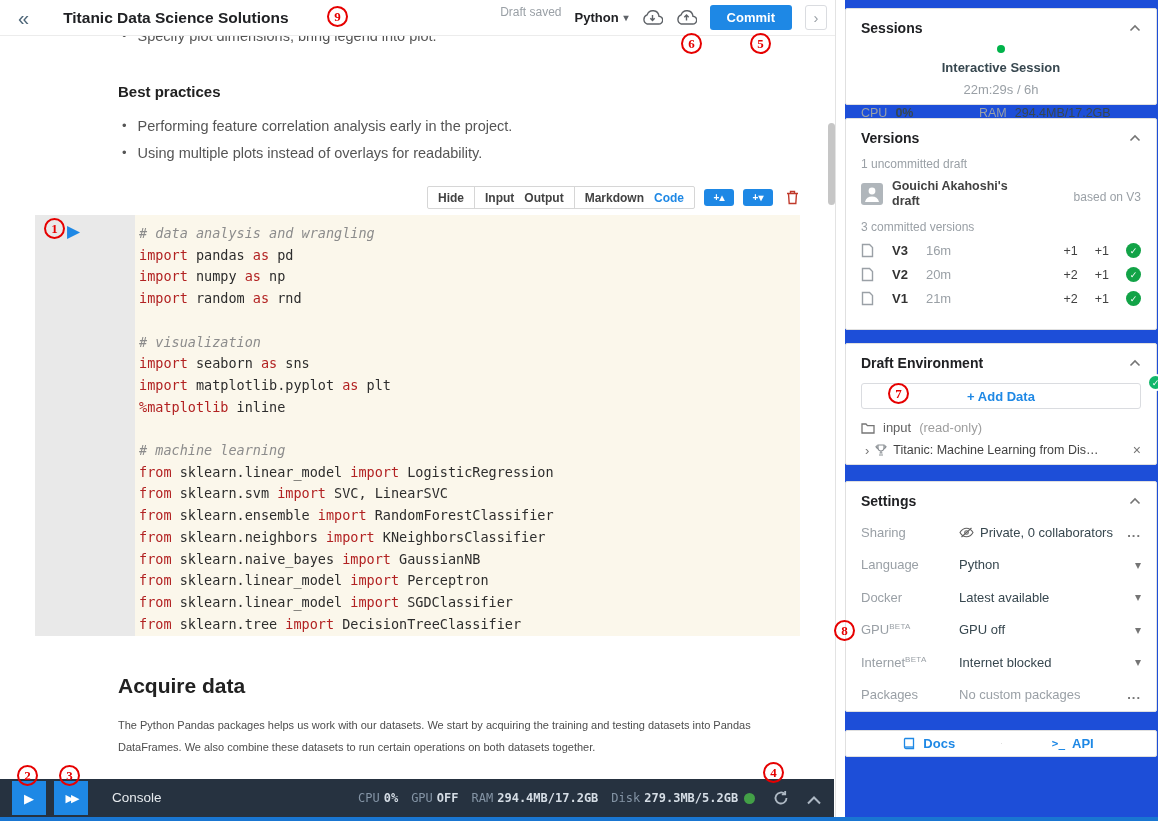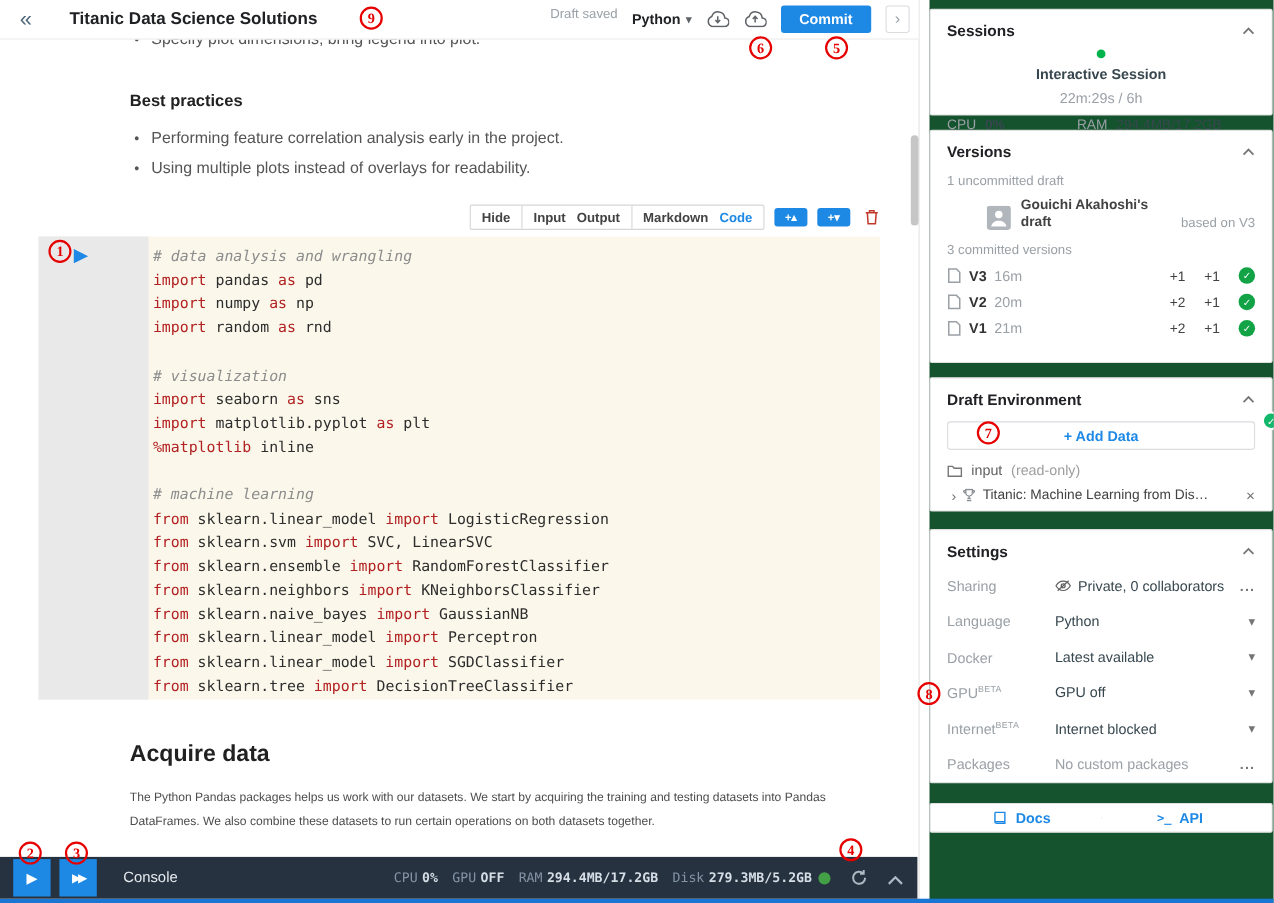--- a/index.html
+++ b/index.html
@@ -69,42 +69,42 @@
   .cs-label { color:#8494a5; margin-right:4px; }
   .cs-value { color:#d5dde5; font-weight:700; }
   .session-dot-bar { position:absolute; left:744px; top:14px; width:11px; height:11px; border-radius:50%; background:#43a047; }
   .refresh-btn { position:absolute; left:773px; top:11px; background:none; border:none; cursor:pointer; }
   .collapse-console { position:absolute; left:807px; top:14px; background:none; border:none; cursor:pointer; }
 
   .bottom-strip { position:absolute; left:0; top:817px; width:1158px; height:4px; background:#1976d2; }
   .scroll-thumb { position:absolute; left:828px; top:123px; width:7px; height:82px; background:#c6c6c6; border-radius:4px; }
 
   
-  .sidebar { position:absolute; left:845px; top:0; width:313px; height:821px; background:#14532d; }
+  .sidebar { position:absolute; left:845px; top:0; width:313px; height:821px; background:#1d4ed8; }
   .card { position:absolute; left:0; width:312px; background:#fff; border:1px solid #e0e0e0; border-radius:2px; padding:0 15px; }
   .card-head { display:flex; justify-content:space-between; align-items:center; padding-top:11px; }
   .card-title { font-size:14px; font-weight:700; color:#202124; }
   .chev-btn { background:none; border:none; cursor:pointer; display:flex; }
 
   .card-sessions { top:8px; height:97px; }
   .session-row { margin-top:9px; display:flex; align-items:center; gap:7px; font-size:13px;flex-direction:column; }
   .live-dot { width:8px; height:8px; border-radius:50%; background:#00b34a; }
   .session-name { font-weight:700; color:#37474f; }
   .session-time { color:#9aa0a6; }
   .session-stats { margin-top:9px; display:grid; grid-template-columns:118px 1fr; row-gap:5px; font-size:12.5px; }
   .stat-label { color:#9aa0a6; margin-right:8px; }
   .stat-value { color:#37474f; }
   .stat-value.bold { font-weight:700; }
 
   .card-versions { top:118px; height:212px; }
   .muted-line { margin-top:11px; font-size:12px; color:#9aa0a6; }
-  .draft-row { margin-top:8px; display:flex; align-items:flex-end; gap:9px;margin-left:36px; }
+  .draft-row { margin-top:8px; display:flex; align-items:center; gap:9px; }
   .draft-name { width:118px; font-size:12.5px; font-weight:600; color:#424242; line-height:15px; }
   .based-on { margin-left:auto; font-size:12px; color:#9aa0a6; margin-top:6px; }
-  .ver-row { margin-top:9px; display:flex; align-items:center; gap:7px; font-size:13px; cursor:pointer; }
+  .ver-row { margin-top:9px; display:flex; align-items:center; gap:18px; font-size:13px; cursor:pointer; }
   .ver-name { font-weight:700; color:#333; }
   .ver-age { color:#9aa0a6; }
   .ver-diffs { margin-left:auto; display:flex; align-items:center; gap:17px; }
   .diff { font-size:12.5px; color:#424242; }
   .check-badge { width:15px; height:15px; border-radius:50%; background:#12a347; color:#fff; font-size:9px;
     display:flex; align-items:center; justify-content:center; }
 
   .card-env { top:343px; height:122px; }
   .env-badge { position:absolute; right:-8px; top:30px; width:17px; height:17px; border-radius:50%;
     background:#12b76a; border:2px solid #fff; color:#fff; font-size:9px; display:flex; align-items:center; justify-content:center; }

